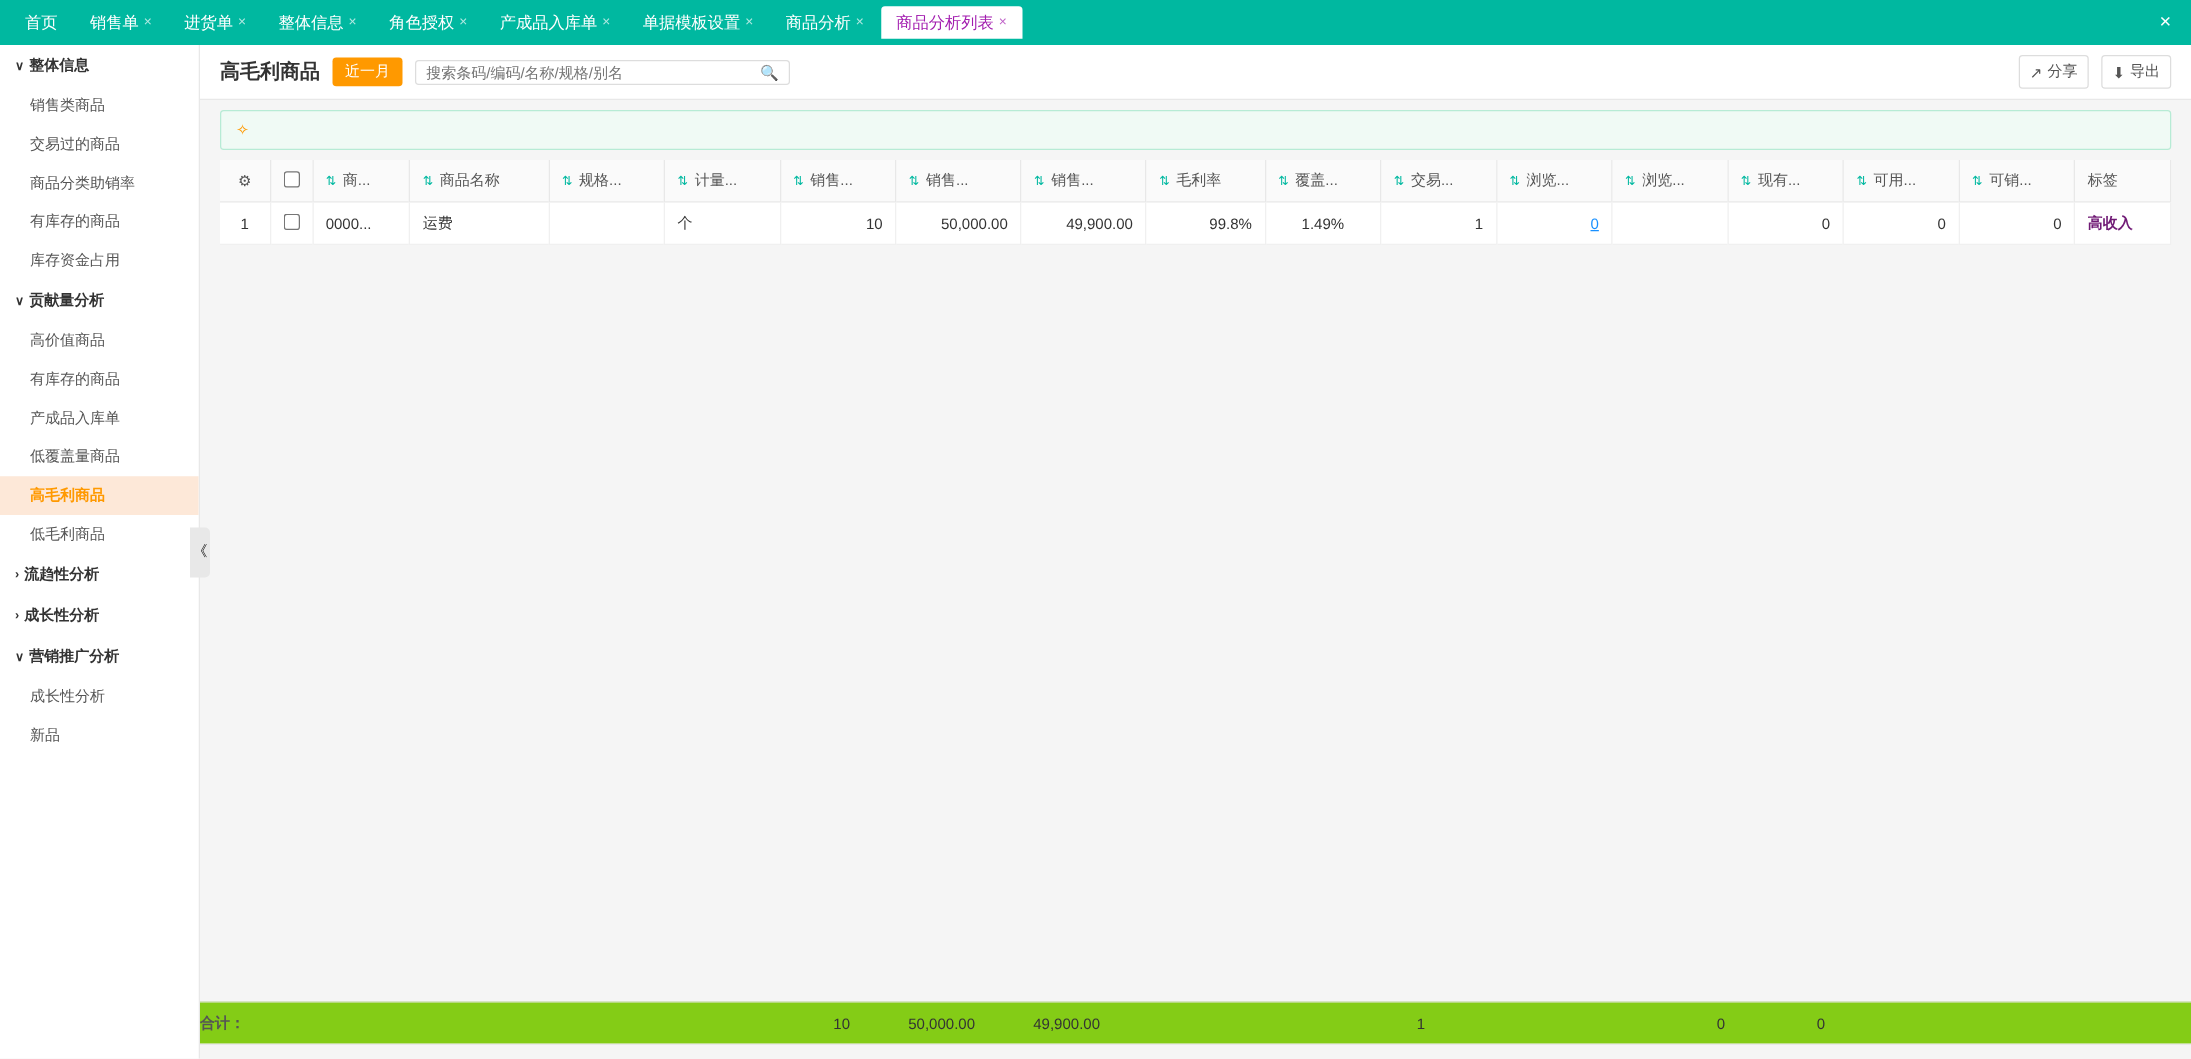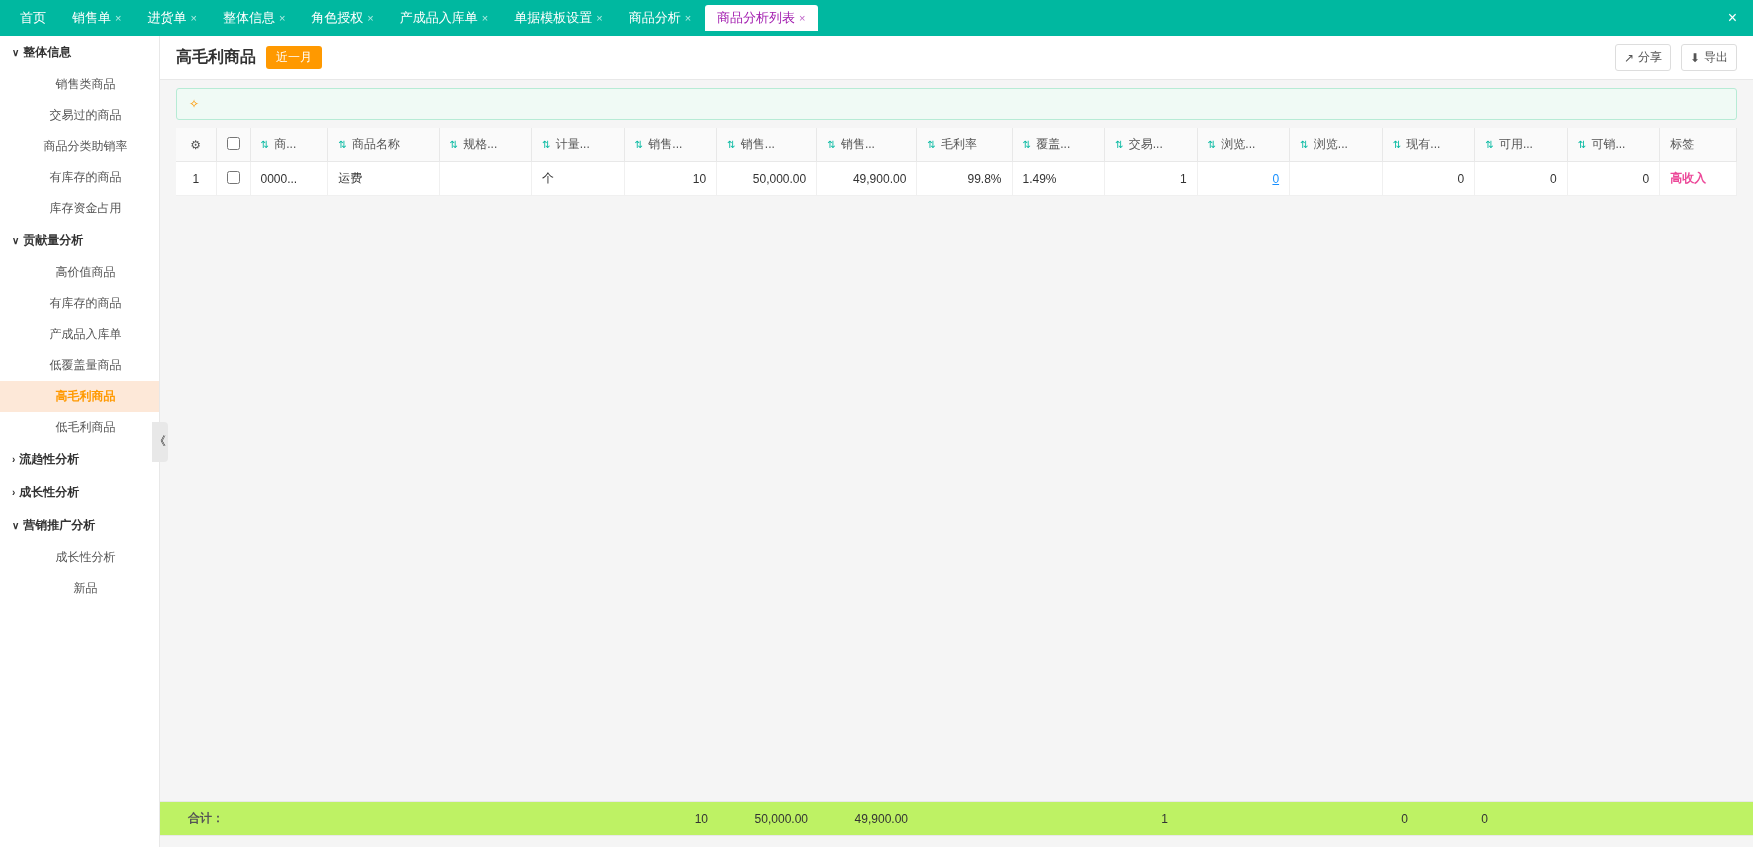--- a/index.html
+++ b/index.html
@@ -58,21 +58,20 @@
       cursor: pointer;
       font-weight: bold;
     }
     .sidebar-group-header .arrow { margin-right: 4px; font-size: 10px; }
     .sidebar-item {
       padding: 7px 12px 7px 24px;
       font-size: 12px;
       color: #555;
       cursor: pointer;
       white-space: nowrap;
-      text-align: center;
     }
     .sidebar-item.active { background: #fde8d8; color: #f90; font-weight: bold; }
 
     .sidebar-toggle {
       position: absolute;
       left: 152px;
       top: 50%;
       transform: translateY(-50%);
       width: 16px;
       height: 40px;
@@ -194,28 +193,28 @@
       position: relative;
     }
     thead th .sort-icon { color: #00b8a0; font-size: 10px; margin-right: 2px; }
     tbody tr { border-bottom: 1px solid #f0f0f0; }
     tbody td {
       padding: 8px 10px;
       color: #333;
       border-right: 1px solid #f0f0f0;
       white-space: nowrap;
     }
-    .tag-high { color: #ec4899; font-weight: bold; }
+    .tag-high { color: #701a75; font-weight: bold; }
     .link-cell { color: #1890ff; text-decoration: underline; cursor: pointer; }
 
     
     .footer-bar {
-      background: #bef264;
+      background: #84cc16;
       border-top: 1px solid #e8e8e8;
-      padding: 8px 28px;
+      padding: 8px 0;
       display: flex;
       align-items: center;
       gap: 20px;
       font-size: 12px;
       color: #555;
       flex-shrink: 0;
     }
     .footer-cells {
       display: flex;
       flex: 1;
@@ -357,20 +356,24 @@
     <div class="sidebar-toggle">
       <span>《</span>
     </div>
   </div>
 
   <div class="content-area">
 
     <div class="content-header">
       <span class="content-title">高毛利商品</span>
       <button class="filter-btn">近一月</button>
+      <div class="search-box">
+        <input type="text" placeholder="搜索条码/编码/名称/规格/别名" style="">
+        <span style="color:#999; cursor:pointer;">🔍</span>
+      </div>
       <div class="header-actions">
         <button class="action-btn">
           <span>↗</span>
           <span>分享</span>
         </button>
         <button class="action-btn">
           <span>⬇</span>
           <span>导出</span>
         </button>
       </div>
@@ -480,21 +483,21 @@
             </td>
             <td style="text-align:right;">
               <span>50,000.00</span>
             </td>
             <td style="text-align:right;">
               <span>49,900.00</span>
             </td>
             <td style="text-align:right;">
               <span>99.8%</span>
             </td>
-            <td style="text-align:left;">
+            <td style="text-align:center;">
               <span>1.49%</span>
             </td>
             <td style="text-align:right;">
               <span>1</span>
             </td>
             <td style="text-align:right;">
               <span class="link-cell">0</span>
             </td>
             <td style="text-align:right;">
               <span></span>

